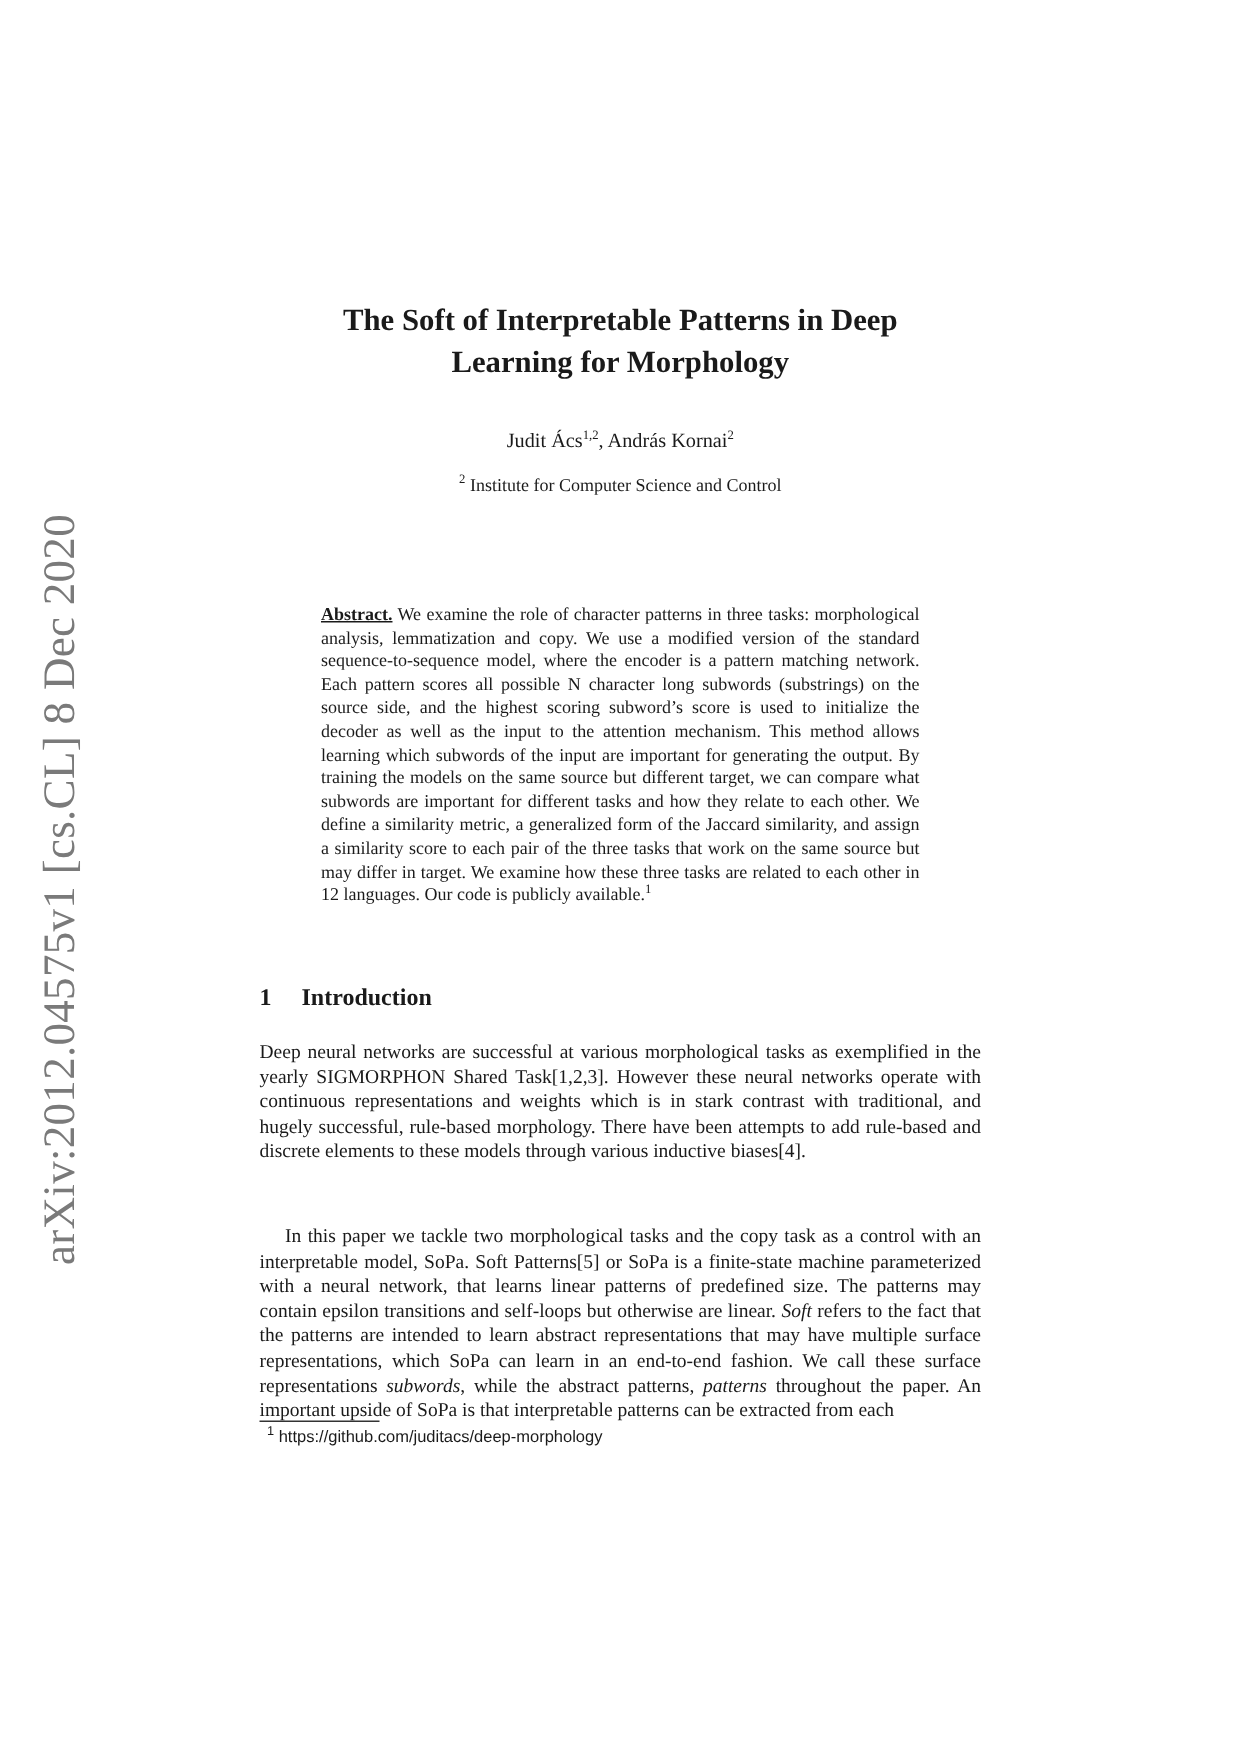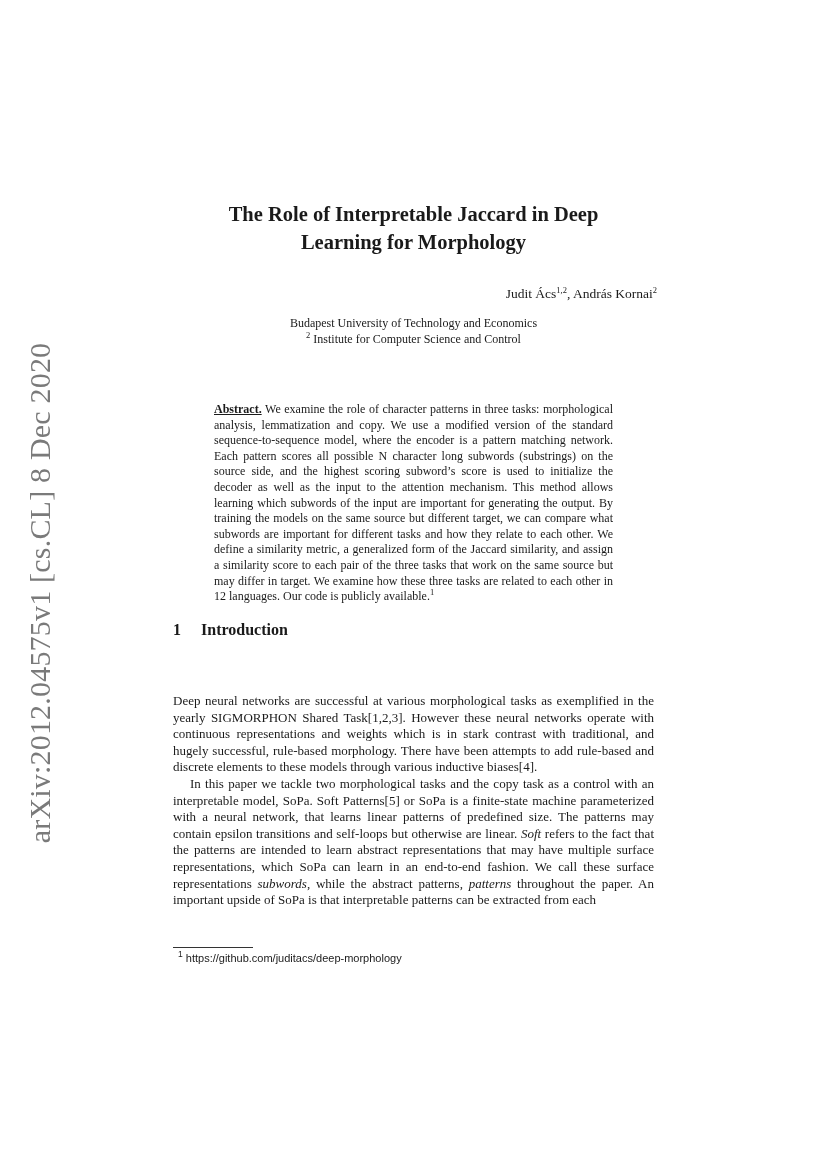--- a/index.html
+++ b/index.html
@@ -44,21 +44,21 @@
       font-weight: bold;
       font-size: 20.5px;
       line-height: 28px;
       margin: 0;
     }
     .authors {
       position: absolute;
       left: 170px;
       width: 487px;
       top: 285px;
-      text-align: right;
+      text-align: center;
       font-family: "Liberation Serif", "DejaVu Serif", serif;
       font-size: 13.5px;
       line-height: 18px;
     }
     .affiliations {
       position: absolute;
       left: 170px;
       width: 487px;
       top: 316px;
       text-align: center;
@@ -83,21 +83,21 @@
       margin: 0;
       hyphens: auto;
     }
     .abstract .label {
       font-weight: bold;
       text-decoration: underline;
     }
     .section-heading {
       position: absolute;
       left: 173px;
-      top: 620px;
+      top: 656px;
       font-family: "Liberation Serif", "DejaVu Serif", serif;
       font-weight: bold;
       font-size: 16px;
       line-height: 20px;
       margin: 0;
     }
     .section-heading .num {
       display: inline-block;
       width: 28px;
     }
@@ -110,20 +110,21 @@
       font-size: 13px;
       line-height: 16.6px;
     }
     .body-text p {
       margin: 0;
       text-align: justify;
       hyphens: auto;
     }
     .body-text p.indent {
       text-indent: 17px;
+      margin-top: 40px;
     }
     .footnote-rule {
       position: absolute;
       left: 173px;
       top: 947px;
       width: 80px;
       height: 0;
       border-top: 1px solid #333;
     }
     .footnote {
@@ -136,30 +137,29 @@
     }
   </style>
 </head>
 <body>
 
 <div class="sidebar-stamp">
   <span>arXiv:2012.04575v1  [cs.CL]  8 Dec 2020</span>
 </div>
 
 <h1 class="title">
-  <span>The Role of Interpretable Jaccard in Deep</span><br>
+  <span>The Soft of Interpretable Patterns in Deep</span><br>
   <span>Learning for Morphology</span>
 </h1>
 
 <div class="authors">
   <span>Judit Ács</span><sup>1,2</sup><span>, </span><span>András Kornai</span><sup>2</sup>
 </div>
 
 <div class="affiliations">
-  <div>Budapest University of Technology and Economics</div>
   <div><sup>2</sup> <span>Institute for Computer Science and Control</span></div>
 </div>
 
 <p class="abstract">
   <span class="label">Abstract.</span>
   <span>We examine the role of character patterns in three tasks: morphological analysis, lemmatization and copy. We use a modified version of the standard sequence-to-sequence model, where the encoder is a pattern matching network. Each pattern scores all possible N character long subwords (substrings) on the source side, and the highest scoring subword’s score is used to initialize the decoder as well as the input to the attention mechanism. This method allows learning which subwords of the input are important for generating the output. By training the models on the same source but different target, we can compare what subwords are important for different tasks and how they relate to each other. We define a similarity metric, a generalized form of the Jaccard similarity, and assign a similarity score to each pair of the three tasks that work on the same source but may differ in target. We examine how these three tasks are related to each other in 12 languages. Our code is publicly available.</span><sup>1</sup>
 </p>
 
 <h2 class="section-heading">
   <span class="num">1</span><span>Introduction</span>

